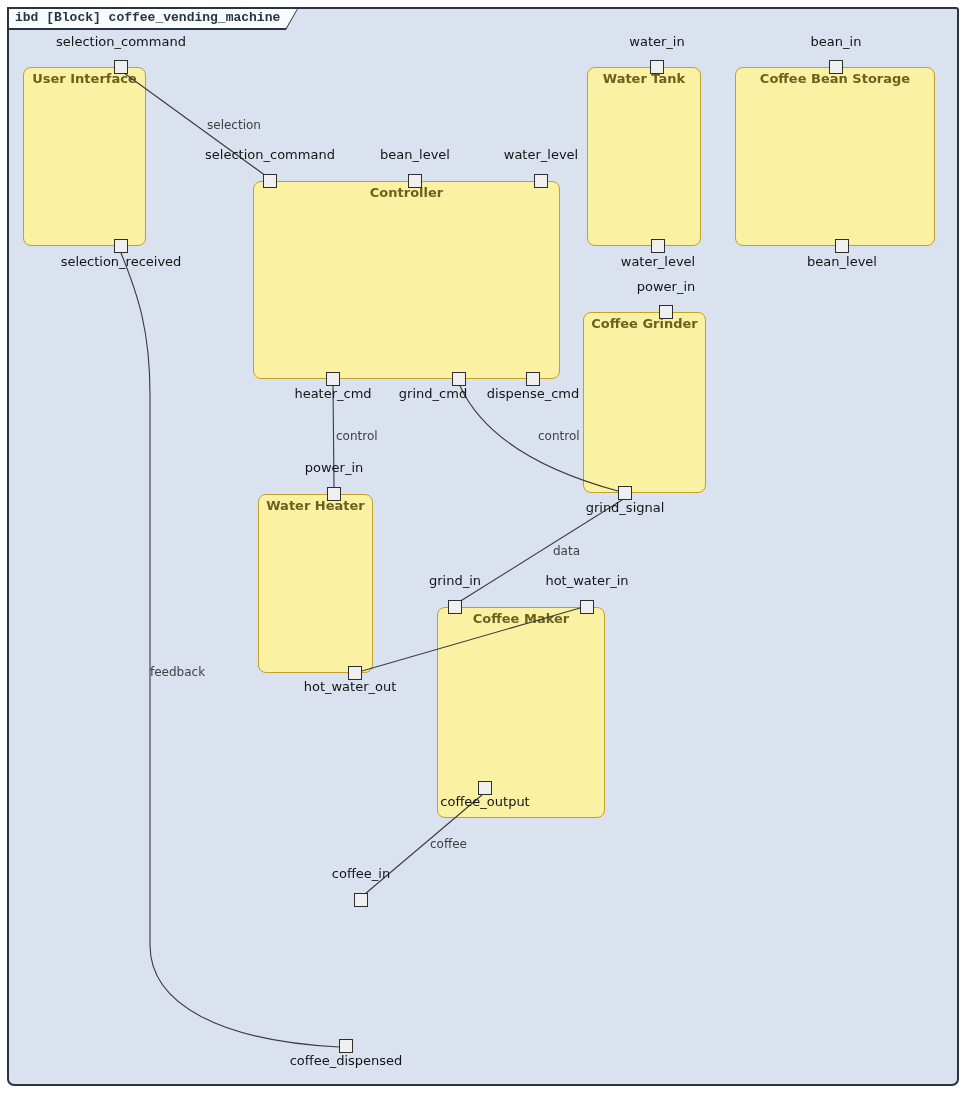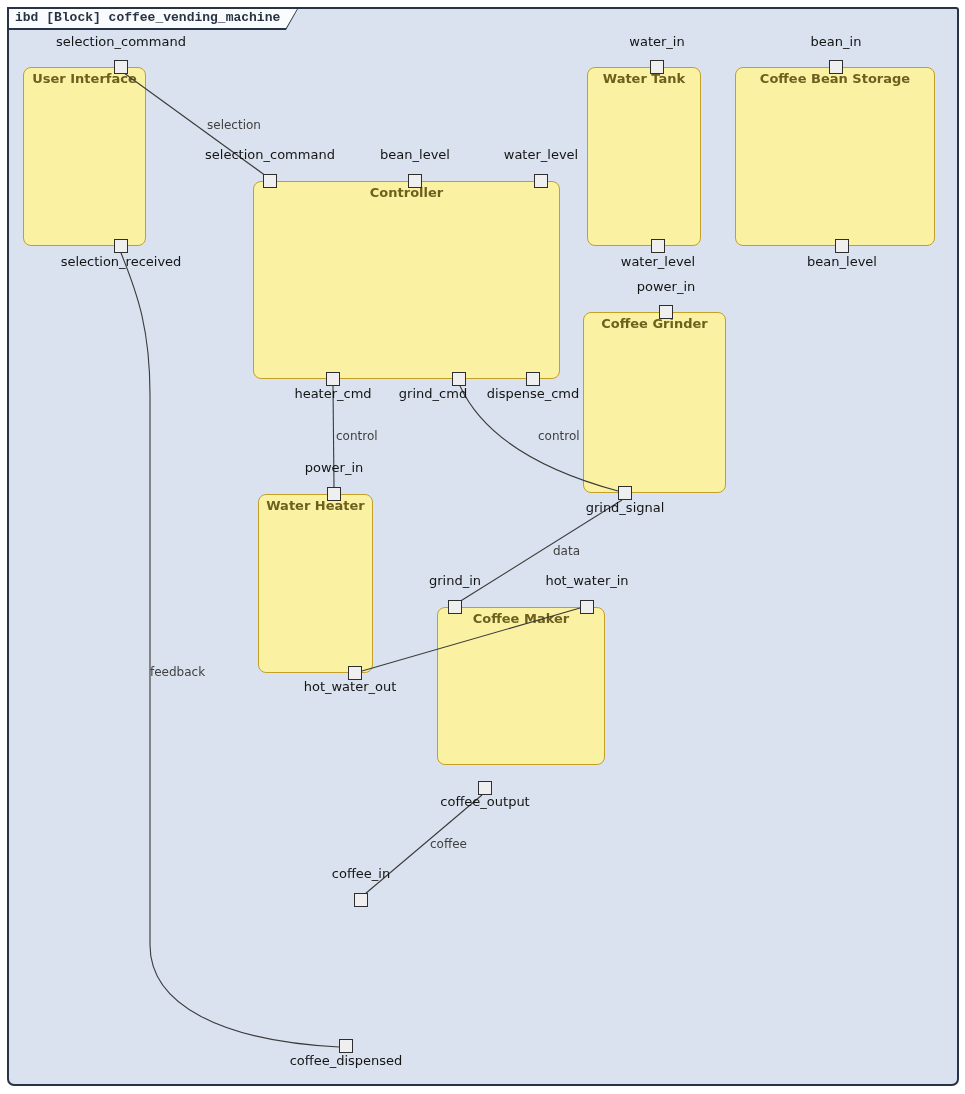--- a/index.html
+++ b/index.html
@@ -50,27 +50,27 @@
   </div>
   <div class="block" style="left:253px;top:181px;width:307px;height:198px">
     <div class="block-title">Controller</div>
   </div>
   <div class="block" style="left:587px;top:67px;width:114px;height:179px">
     <div class="block-title">Water Tank</div>
   </div>
   <div class="block" style="left:735px;top:67px;width:200px;height:179px">
     <div class="block-title">Coffee Bean Storage</div>
   </div>
-  <div class="block" style="left:583px;top:312px;width:143px;height:181px">
+  <div class="block" style="left:583px;top:312px;width:123px;height:181px">
     <div class="block-title">Coffee Grinder</div>
   </div>
   <div class="block" style="left:258px;top:494px;width:115px;height:179px">
     <div class="block-title">Water Heater</div>
   </div>
-  <div class="block" style="left:437px;top:607px;width:168px;height:158px">
+  <div class="block" style="left:437px;top:607px;width:168px;height:211px">
     <div class="block-title">Coffee Maker</div>
   </div>
 
   <svg class="wires" width="965" height="1094" viewBox="0 0 965 1094">
     <path d="M124 73 L266 176"></path>
     <path d="M333 386 L334 487"></path>
     <path d="M460 386 C485 440 548 472 618 491"></path>
     <path d="M622 500 L459 602"></path>
     <path d="M362 671 L580 608"></path>
     <path d="M482 795 L365 894"></path>

